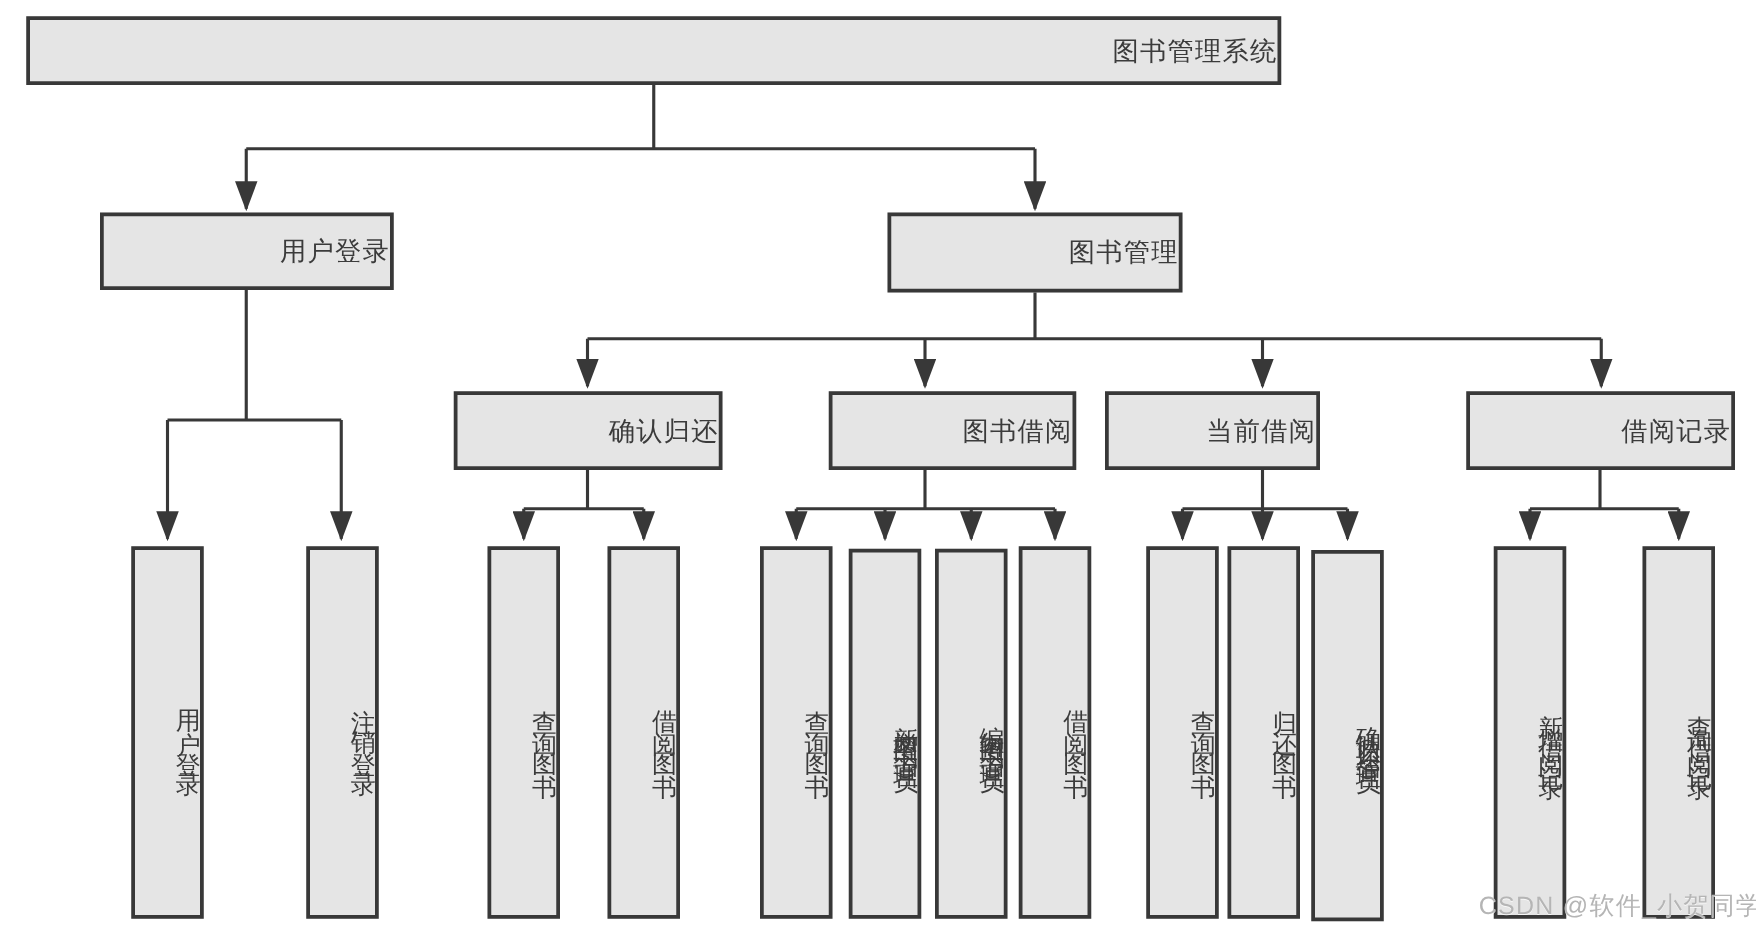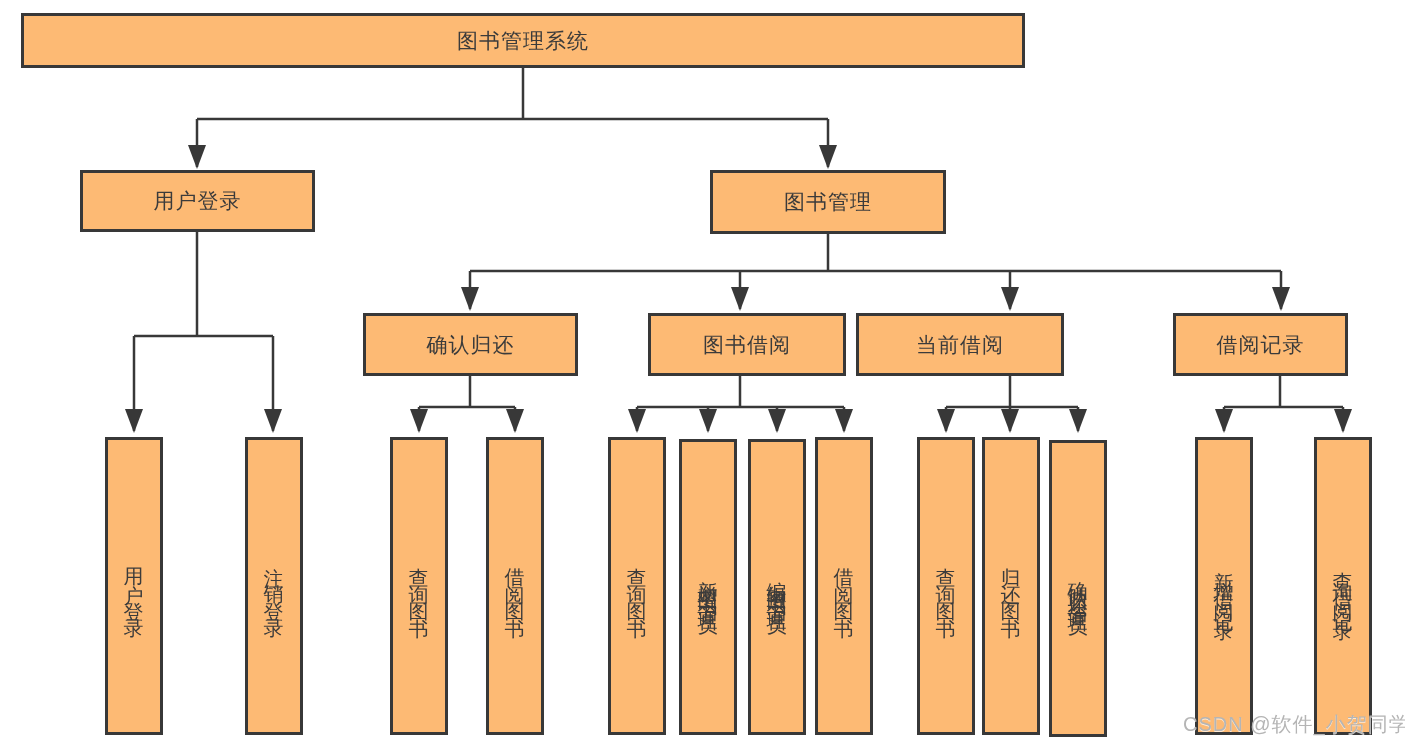--- a/index.html
+++ b/index.html
@@ -21,24 +21,24 @@
     left: 0;
     top: 0;
     width: 1405px;
     height: 747px;
     pointer-events: none;
   }
   .node {
     position: absolute;
     box-sizing: border-box;
     border: 3px solid #383838;
-    background: #fdba74;
+    background: #e5e5e5;
     display: flex;
     align-items: center;
-    justify-content: center;
+    justify-content: flex-end;
     text-align: center;
   }
   .h-node span {
     font-size: 21px;
     letter-spacing: 1px;
     white-space: nowrap;
   }
   .v-node span {
     writing-mode: vertical-rl;
     text-orientation: mixed;
@@ -117,27 +117,27 @@
   <div class="node h-node" style="left:80px;top:170px;width:235px;height:62px">
     <span>用户登录</span>
   </div>
   <div class="node h-node" style="left:710px;top:170px;width:236px;height:64px">
     <span>图书管理</span>
   </div>
 
   <div class="node h-node" style="left:363px;top:313px;width:215px;height:63px">
     <span>确认归还</span>
   </div>
-  <div class="node h-node" style="left:648px;top:313px;width:198px;height:63px">
+  <div class="node h-node" style="left:663px;top:313px;width:198px;height:63px">
     <span>图书借阅</span>
   </div>
-  <div class="node h-node" style="left:856px;top:313px;width:208px;height:63px">
+  <div class="node h-node" style="left:884px;top:313px;width:172px;height:63px">
     <span>当前借阅</span>
   </div>
-  <div class="node h-node" style="left:1173px;top:313px;width:175px;height:63px">
+  <div class="node h-node" style="left:1173px;top:313px;width:215px;height:63px">
     <span>借阅记录</span>
   </div>
 
   <div class="node v-node" style="left:105px;top:437px;width:58px;height:298px">
     <span class="sp4">用户登录</span>
   </div>
   <div class="node v-node" style="left:245px;top:437px;width:58px;height:298px">
     <span class="sp4">注销登录</span>
   </div>
 

